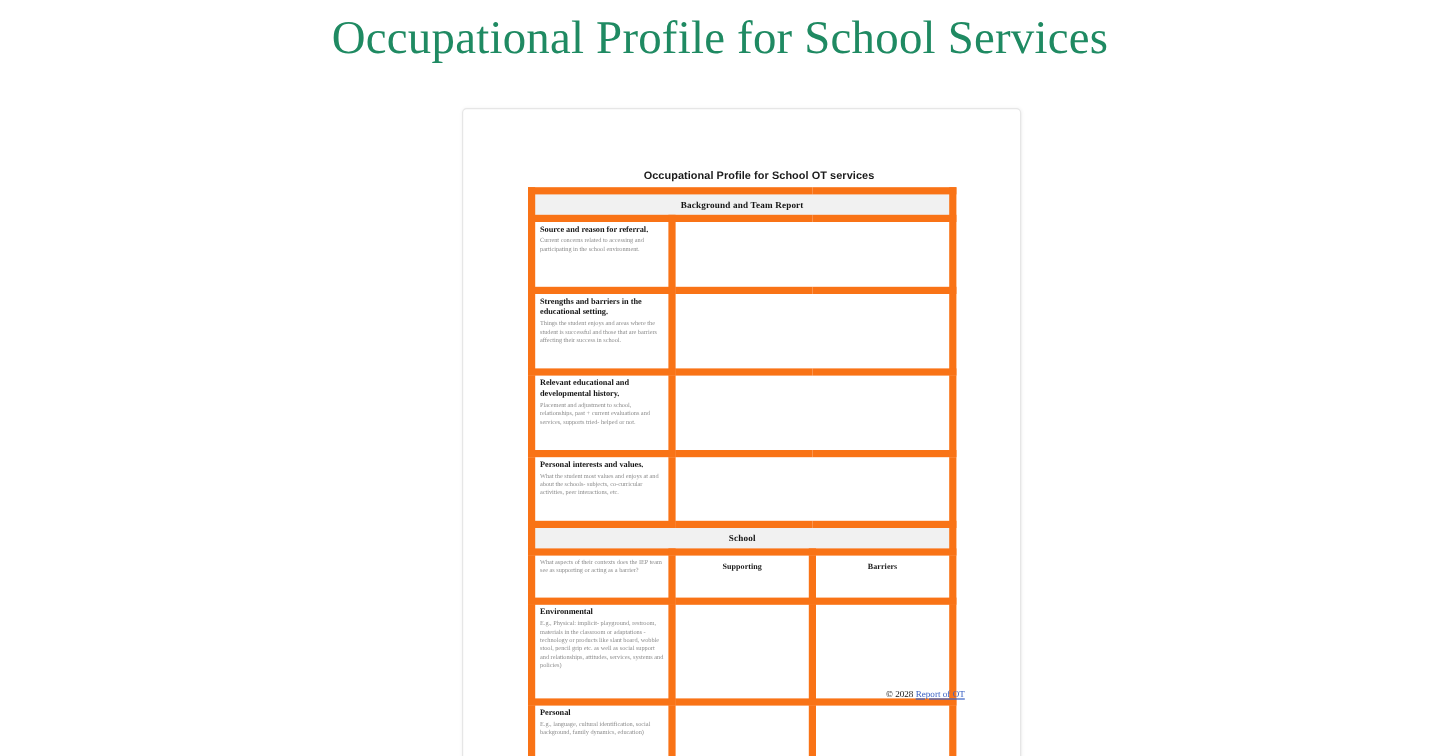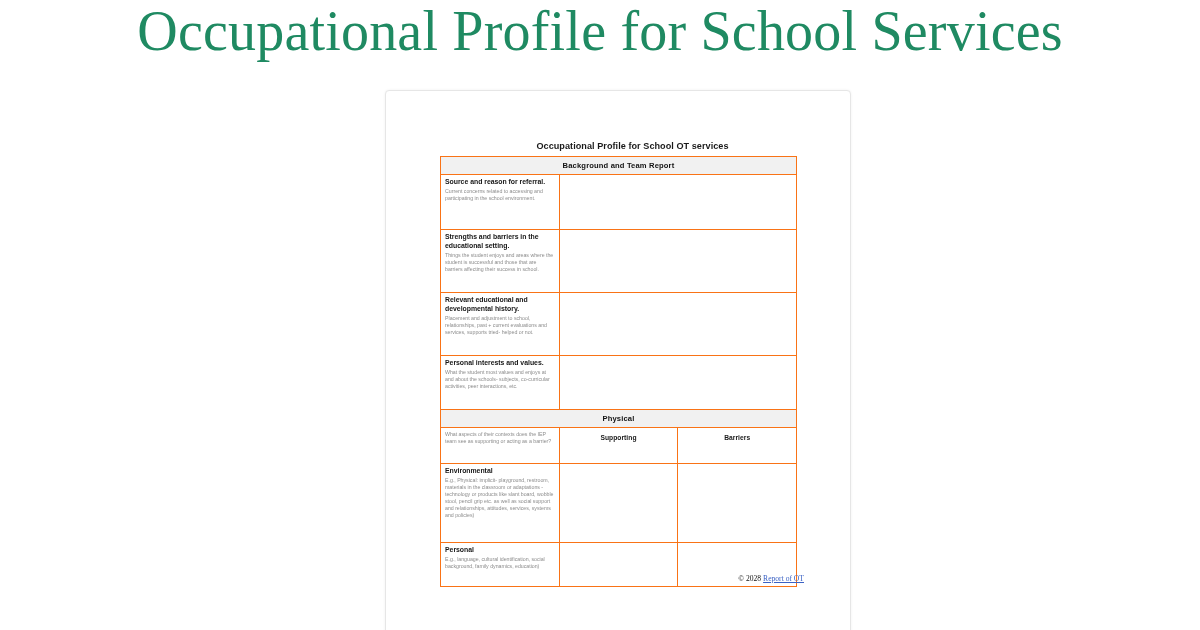--- a/index.html
+++ b/index.html
@@ -19,21 +19,21 @@
   #banner-title {
     position: absolute;
     left: 0;
     top: 0;
     width: 1200px;
     height: 62px;
     display: flex;
     align-items: center;
     justify-content: center;
     font-family: "Liberation Serif", serif;
-    font-size: 56px;
+    font-size: 39px;
     font-weight: 400;
     letter-spacing: 0.2px;
     color: #1f8a62;
     white-space: nowrap;
   }
 
   
   #doc-page {
     position: absolute;
     left: 385px;
@@ -65,23 +65,24 @@
     white-space: nowrap;
   }
 
   
   table.form {
     border-collapse: collapse;
     width: 357px;
     table-layout: fixed;
   }
   table.form td {
-    border: 1px solid #f97316;
+    border: 6px solid #f97316;
     vertical-align: top;
     padding: 0;
+    font-family: Liberation Serif, serif;
   }
 
   .band {
     background: #f1f1f1;
     text-align: center;
     font-size: 7.6px;
     font-weight: bold;
     color: #141414;
     letter-spacing: 0.15px;
     padding: 4px 0 4px 0 !important;
@@ -183,21 +184,21 @@
 
       <tr>
         <td class="labelcell" style="height:46px;">
           <div class="lbl-title">Personal interests and values.</div>
           <div class="lbl-desc">What the student most values and enjoys at and about the schools- subjects, co-curricular activities, peer interactions, etc.</div>
         </td>
         <td class="blankcell" colspan="2"></td>
       </tr>
 
       <tr>
-        <td class="band" colspan="3">Physical</td>
+        <td class="band" colspan="3">School</td>
       </tr>
 
       <tr>
         <td class="labelcell" style="height:28px;">
           <div class="lbl-q">What aspects of their contexts does the IEP team see as supporting or acting as a barrier?</div>
         </td>
         <td class="colhead" style="width:119px;">Supporting</td>
         <td class="colhead" style="width:117px;">Barriers</td>
       </tr>
 

